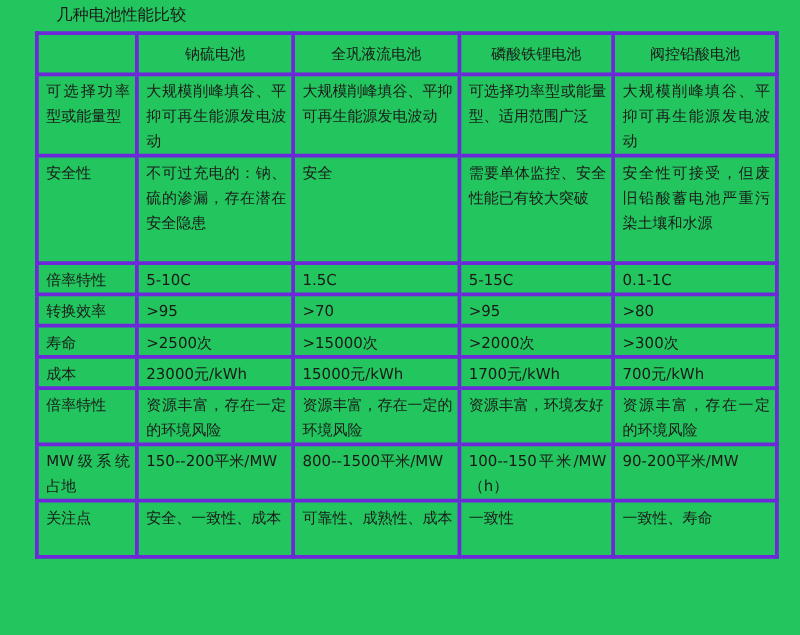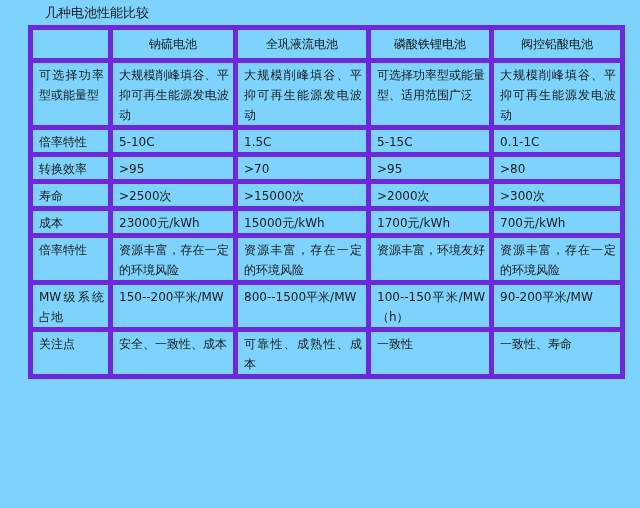--- a/index.html
+++ b/index.html
@@ -4,21 +4,21 @@
 <style>
   html, body {
     margin: 0;
     padding: 0;
     background: #ffffff;
   }
   .page {
     position: relative;
     width: 640px;
     height: 508px;
-    background: #7dd3fc;
+    background: #22c55e;
     font-family: "DejaVu Sans", sans-serif;
     color: #1a1a1a;
     overflow: hidden;
   }
   .doc-title {
     position: absolute;
     left: 45px;
     top: 5px;
     font-size: 13px;
     line-height: 16px;
@@ -27,21 +27,21 @@
   table.cmp {
     position: absolute;
     left: 28px;
     top: 25px;
     width: 592px;
     border-collapse: collapse;
     table-layout: fixed;
   }
   table.cmp th,
   table.cmp td {
-    border: 5px solid #6d28d9;
+    border: 3px solid #6d28d9;
     font-weight: normal;
     font-size: 12px;
     line-height: 20px;
     vertical-align: top;
     padding: 2px 4px 0 6px;
     text-align: justify;
     text-align-last: left;
     text-justify: inter-character;
     overflow: hidden;
     word-break: break-all;
@@ -77,20 +77,27 @@
         <th>阀控铅酸电池</th>
       </tr>
     </thead>
     <tbody>
       <tr style="height:64px">
         <th>可选择功率型或能量型</th>
         <td>大规模削峰填谷、平抑可再生能源发电波动</td>
         <td>大规模削峰填谷、平抑可再生能源发电波动</td>
         <td>可选择功率型或能量型、适用范围广泛</td>
         <td>大规模削峰填谷、平抑可再生能源发电波动</td>
+      </tr>
+      <tr style="height:86px">
+        <th>安全性</th>
+        <td>不可过充电的：钠、硫的渗漏，存在潜在安全隐患</td>
+        <td>安全</td>
+        <td>需要单体监控、安全性能已有较大突破</td>
+        <td>安全性可接受，但废旧铅酸蓄电池严重污染土壤和水源</td>
       </tr>
       <tr style="height:22px">
         <th>倍率特性</th>
         <td>5-10C</td>
         <td>1.5C</td>
         <td>5-15C</td>
         <td>0.1-1C</td>
       </tr>
       <tr style="height:21px">
         <th>转换效率</th>

